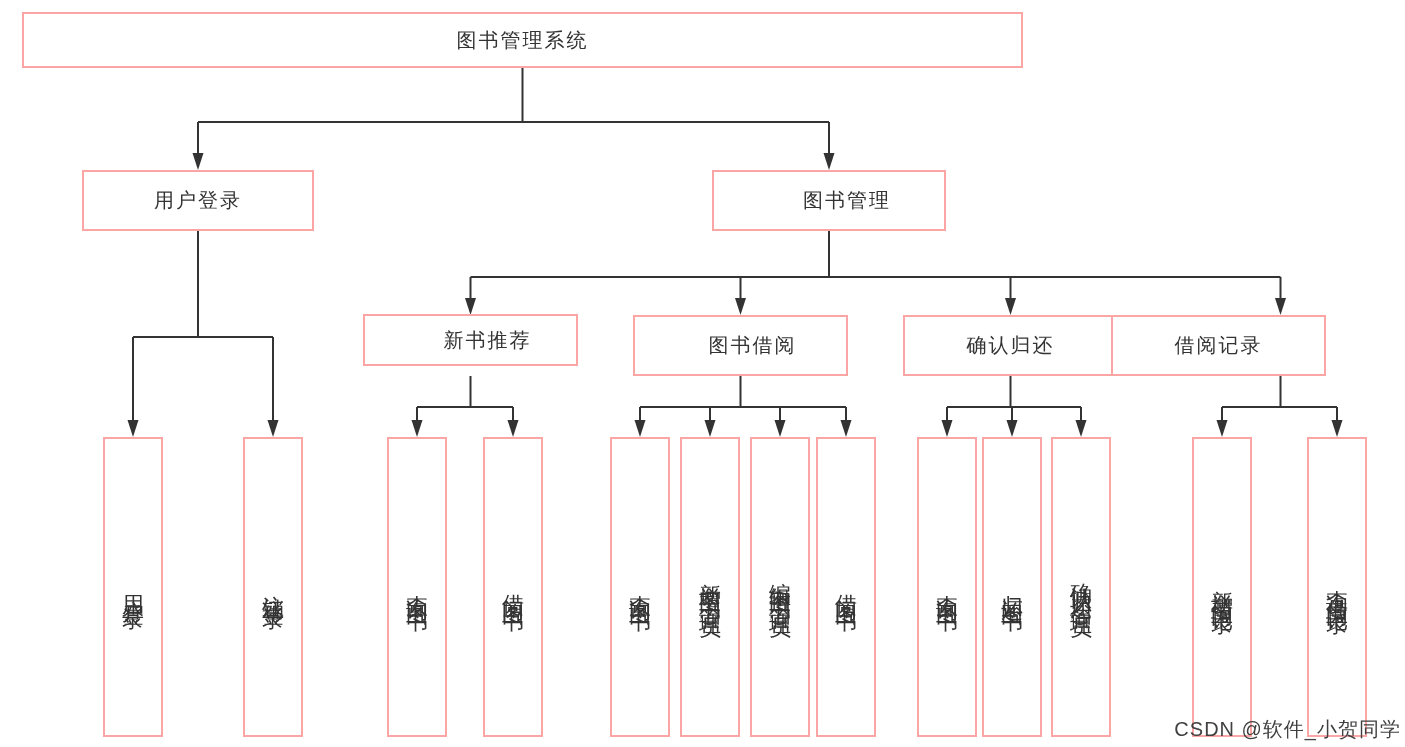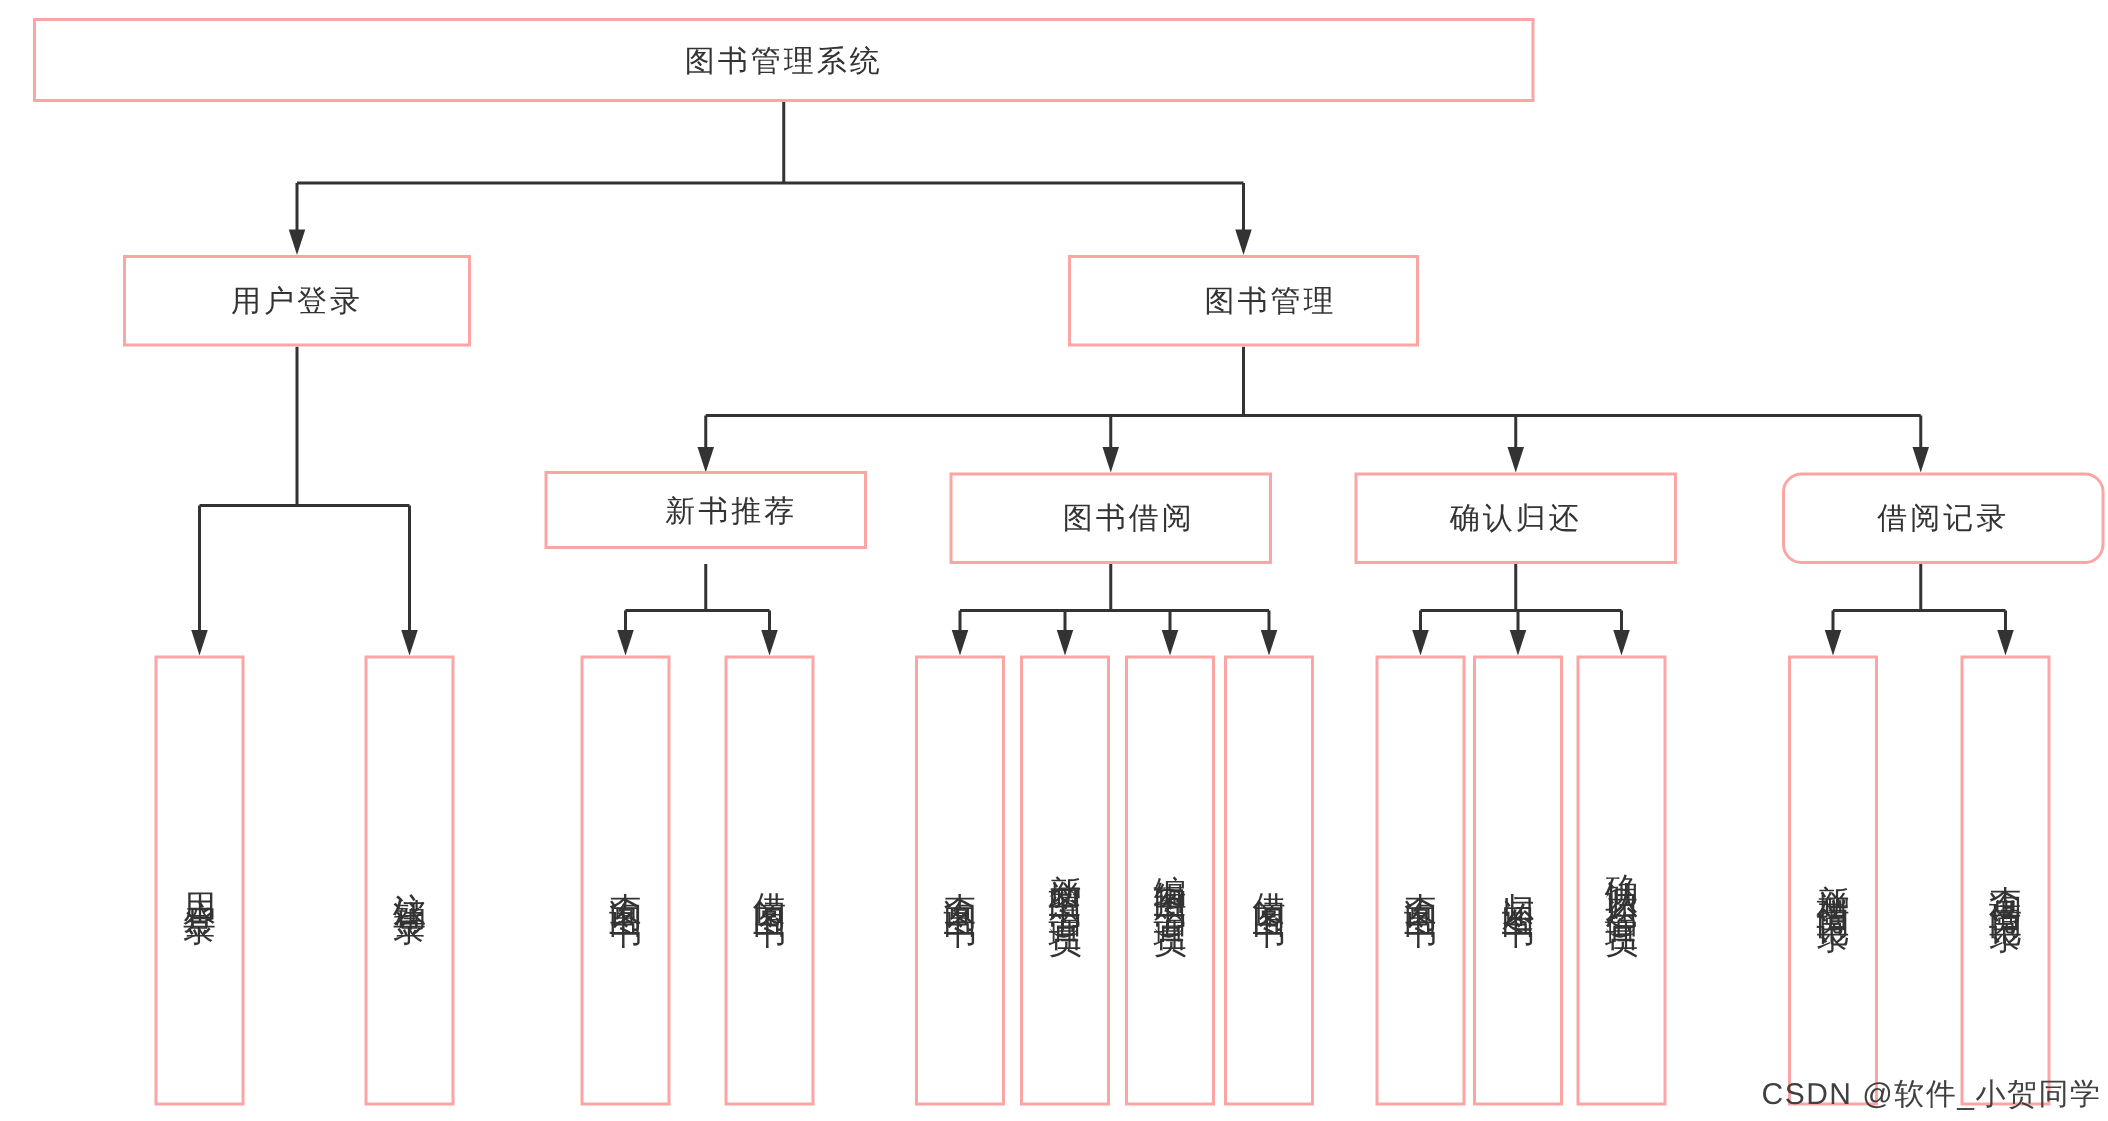--- a/index.html
+++ b/index.html
@@ -120,21 +120,21 @@
 
   <div class="node h" style="left:363px; top:314px; width:215px; height:52px;padding-left:34px;">
     <span class="label">新书推荐</span>
   </div>
   <div class="node h" style="left:633px; top:315px; width:215px; height:61px;padding-left:24px;">
     <span class="label">图书借阅</span>
   </div>
   <div class="node h" style="left:903px; top:315px; width:215px; height:61px;">
     <span class="label">确认归还</span>
   </div>
-  <div class="node h" style="left:1188px; top:315px; width:215px; height:61px;border-radius:13px;">
+  <div class="node h" style="left:1111px; top:315px; width:215px; height:61px;">
     <span class="label">借阅记录</span>
   </div>
 
   <div class="node v" style="left:103px; top:437px; width:60px; height:300px;">
     <span class="label">用户登录</span>
   </div>
   <div class="node v" style="left:243px; top:437px; width:60px; height:300px;">
     <span class="label">注销登录</span>
   </div>
 

